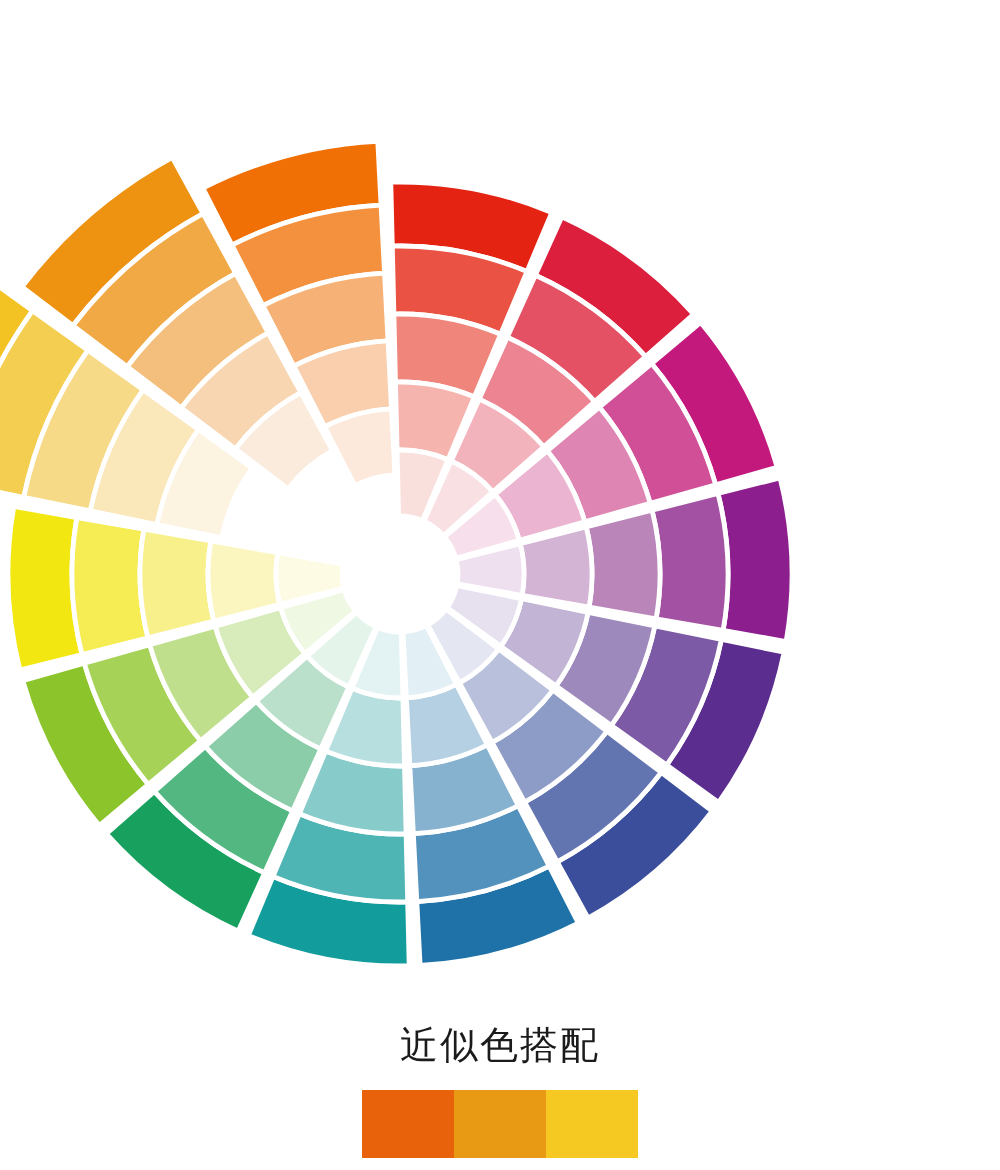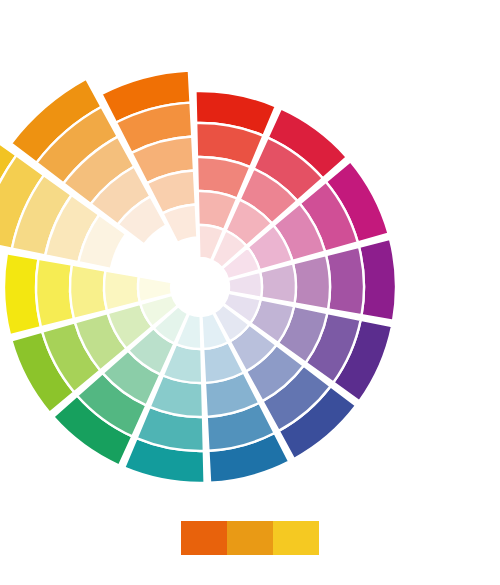--- a/index.html
+++ b/index.html
@@ -128,18 +128,19 @@
           <path d="M100.28932483589486 370.41331583337467 A130 130 0 0 1 74.91166084119291 322.3964321152747 L107.62707262118862 313.13890371589514 A96 96 0 0 0 126.3675014172762 348.59752553849205 Z" fill="#C0DF8D" stroke="#ffffff" stroke-width="2.4"></path>
           <path d="M126.3675014172762 348.59752553849205 A96 96 0 0 1 107.62707262118862 313.13890371589514 L140.34248440118432 303.88137531651563 A62 62 0 0 0 152.44567799865754 326.78173524360943 Z" fill="#D8ECBB" stroke="#ffffff" stroke-width="2.4"></path>
           <path d="M152.44567799865754 326.78173524360943 A62 62 0 0 1 140.34248440118432 303.88137531651563 L172.09567818765072 294.8961271641767 A29 29 0 0 0 177.75684938646884 305.6075858397528 Z" fill="#EFF8E3" stroke="#ffffff" stroke-width="2.4"></path>
         </g>
       </g>
     <circle id="wheel-hub" cx="200" cy="287" r="29" fill="#ffffff"></circle>
   </svg>
 </div>
 
 <div class="caption-block">
+  <div class="caption-text">近似色搭配</div>
   <div class="swatch-row" id="swatch-row">
       <div class="swatch" style="background: rgb(232, 98, 12);"></div>
       <div class="swatch" style="background: rgb(233, 154, 21);"></div>
       <div class="swatch" style="background: rgb(245, 201, 34);"></div>
     </div>
 </div>
 
 </body></html>

